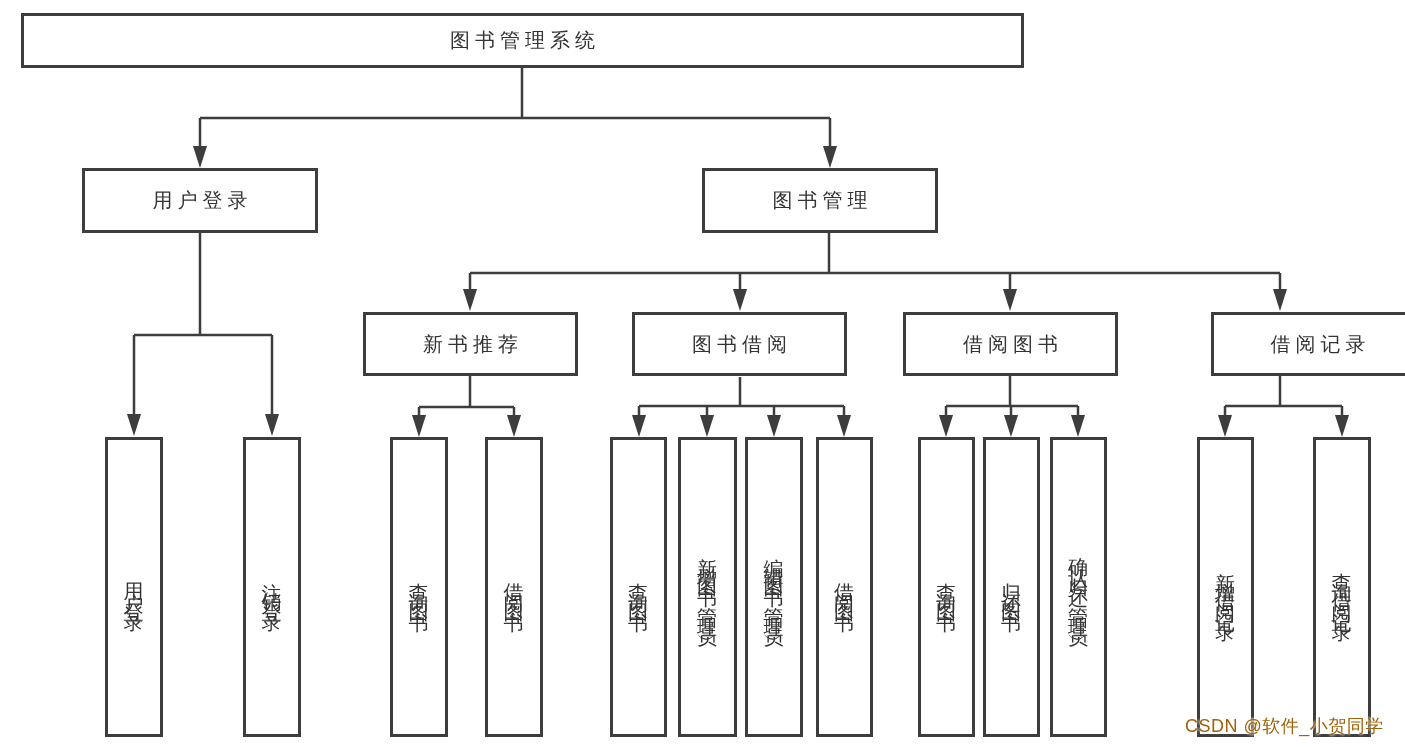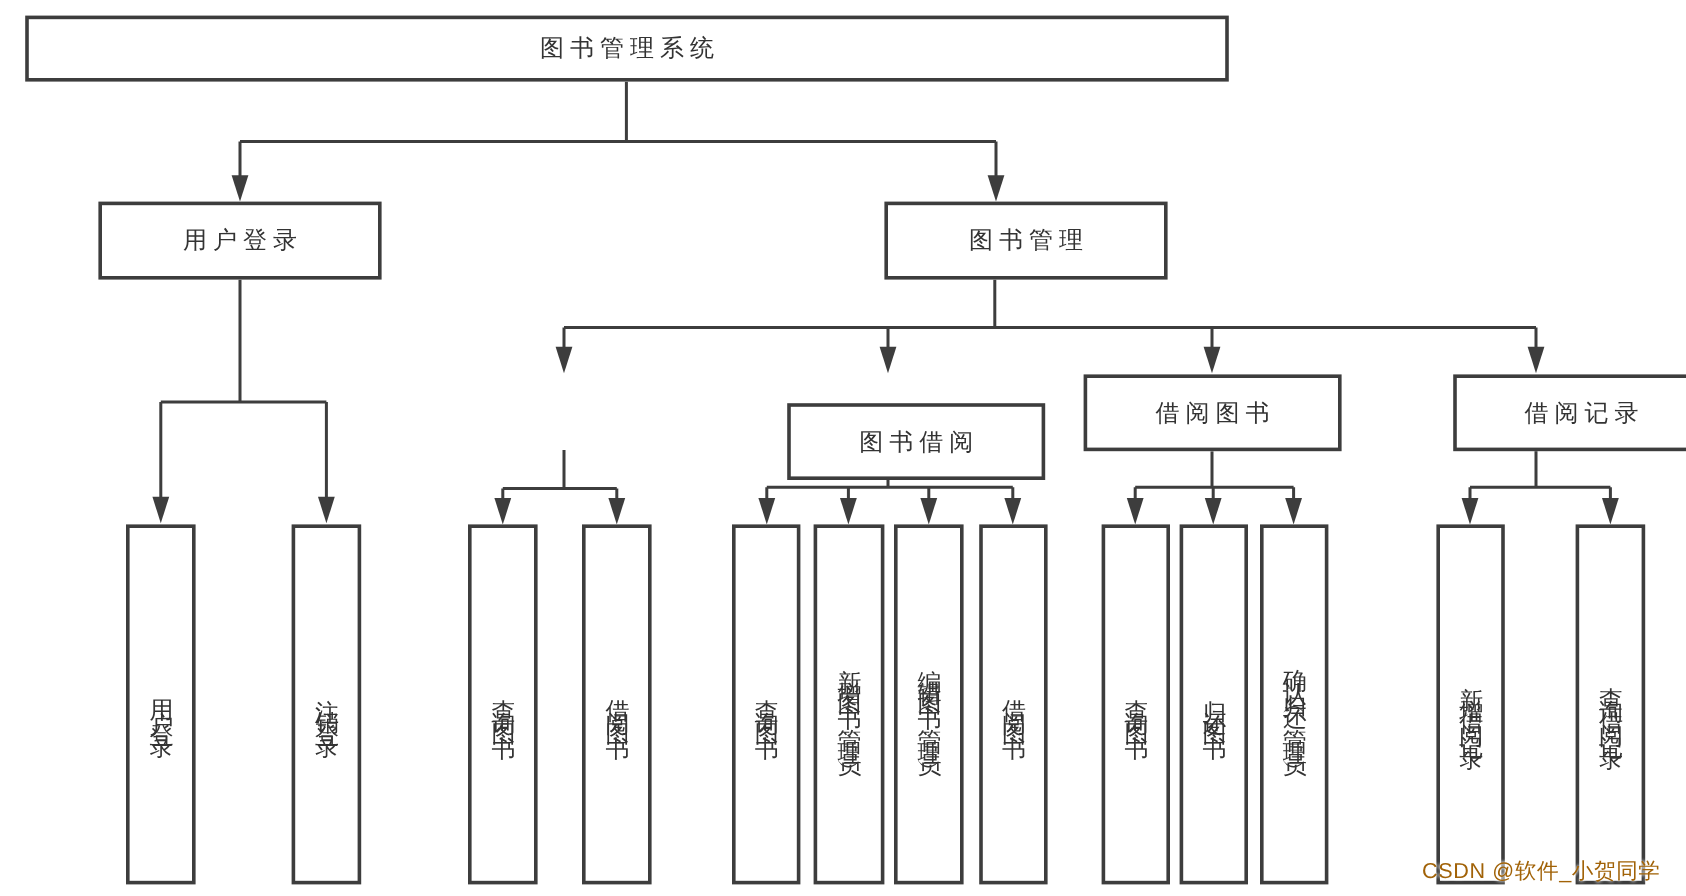--- a/index.html
+++ b/index.html
@@ -96,23 +96,24 @@
       <polygon points="1004,415 1018,415 1011,437"></polygon>
       <polygon points="1071,415 1085,415 1078,437"></polygon>
       <polygon points="1218,415 1232,415 1225,437"></polygon>
       <polygon points="1335,415 1349,415 1342,437"></polygon>
     </g>
   </svg>
 
   <div class="node lvl1">图书管理系统</div>
 
   <div class="node lvl2" style="left:82px;">用户登录</div>
-  <div class="node lvl2" style="left:737px;font-family:Liberation Serif, serif;">图书管理</div>
+  <div class="node lvl2" style="left:702px;font-family:Liberation Serif, serif;">图书管理</div>
 
-  <div class="node lvl3" style="left:656px;margin-top:24px;">图书借阅</div>
+  <div class="node lvl3" style="left:363px;">新书推荐</div>
+  <div class="node lvl3" style="left:632px;">图书借阅</div>
   <div class="node lvl3" style="left:903px;">借阅图书</div>
   <div class="node lvl3" style="left:1173px;width:214px;margin-left:38px;">借阅记录</div>
 
   <div class="node leaf" style="left:105px;width:58px;">
     <span class="vtext">用户登录</span>
   </div>
   <div class="node leaf" style="left:243px;width:58px;">
     <span class="vtext">注销登录</span>
   </div>
 

